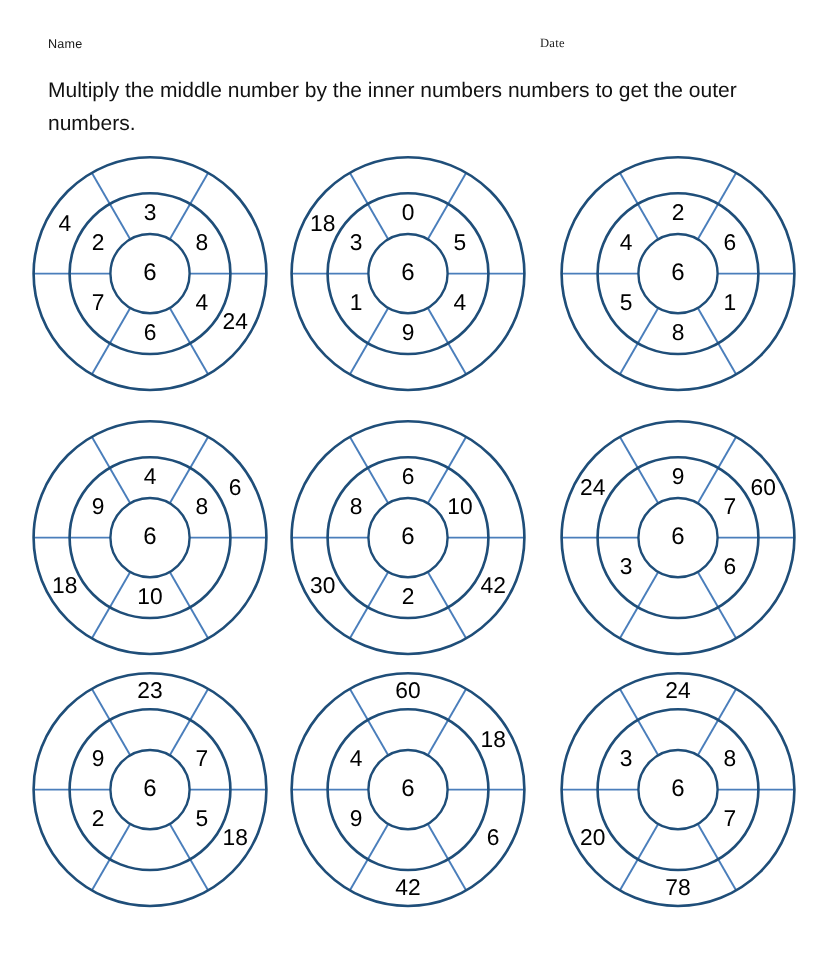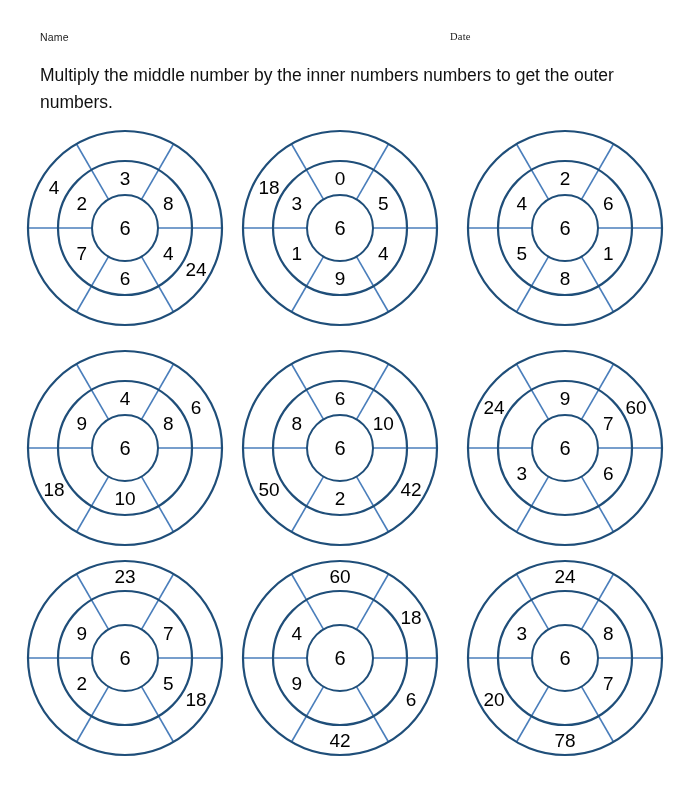--- a/index.html
+++ b/index.html
@@ -200,21 +200,21 @@
           <circle cx="105" cy="105" r="97" fill="none" stroke="#1F4E79" stroke-width="2.2"></circle>
           <circle cx="105" cy="105" r="67" fill="none" stroke="#1F4E79" stroke-width="2.2"></circle>
           <circle cx="105" cy="105" r="33" fill="none" stroke="#1F4E79" stroke-width="2.0"></circle>
         </svg>
         <div class="num center" style="left: 105px; top: 105px;">6</div>
         <div class="num" style="left: 105px; top: 55px;">6</div>
         <div class="num" style="left: 148.3px; top: 80px;">10</div>
         <div class="num" style="left: 105px; top: 155px;">2</div>
         <div class="num" style="left: 61.7px; top: 80px;">8</div>
         <div class="num" style="left: 176.01px; top: 146px;">42</div>
-        <div class="num" style="left: 33.99px; top: 146px;">50</div>
+        <div class="num" style="left: 33.99px; top: 146px;">30</div>
       </div>
       <div class="wheel" style="left: 460px; top: 343px;">
         <svg viewBox="0 0 210 210">
           <line x1="138.00" y1="105.00" x2="202.00" y2="105.00" stroke="#4A7EBB" stroke-width="1.6"></line>
           <line x1="121.50" y1="76.42" x2="153.50" y2="21.00" stroke="#4A7EBB" stroke-width="1.6"></line>
           <line x1="88.50" y1="76.42" x2="56.50" y2="21.00" stroke="#4A7EBB" stroke-width="1.6"></line>
           <line x1="72.00" y1="105.00" x2="8.00" y2="105.00" stroke="#4A7EBB" stroke-width="1.6"></line>
           <line x1="88.50" y1="133.58" x2="56.50" y2="189.00" stroke="#4A7EBB" stroke-width="1.6"></line>
           <line x1="121.50" y1="133.58" x2="153.50" y2="189.00" stroke="#4A7EBB" stroke-width="1.6"></line>
           <circle cx="105" cy="105" r="97" fill="none" stroke="#1F4E79" stroke-width="2.2"></circle>

